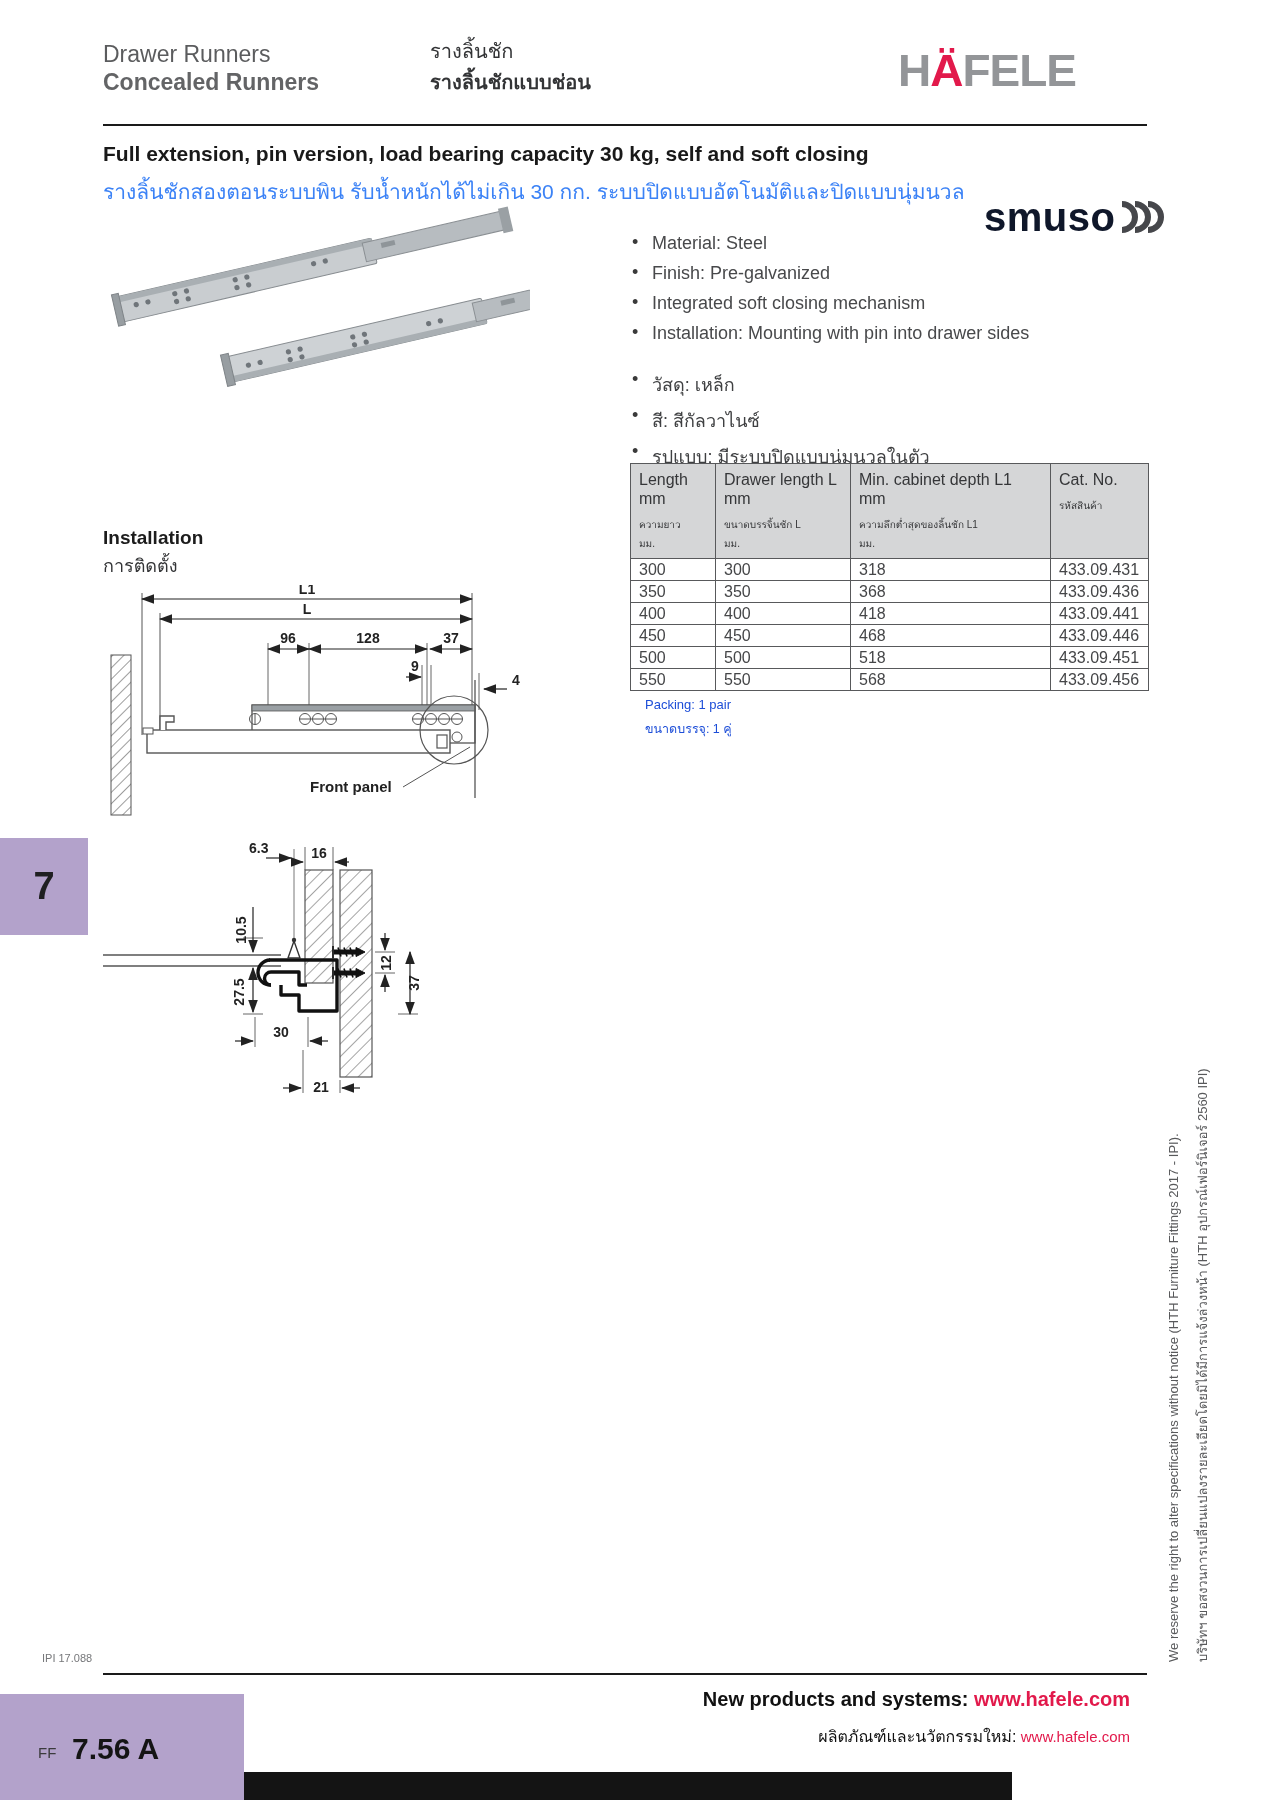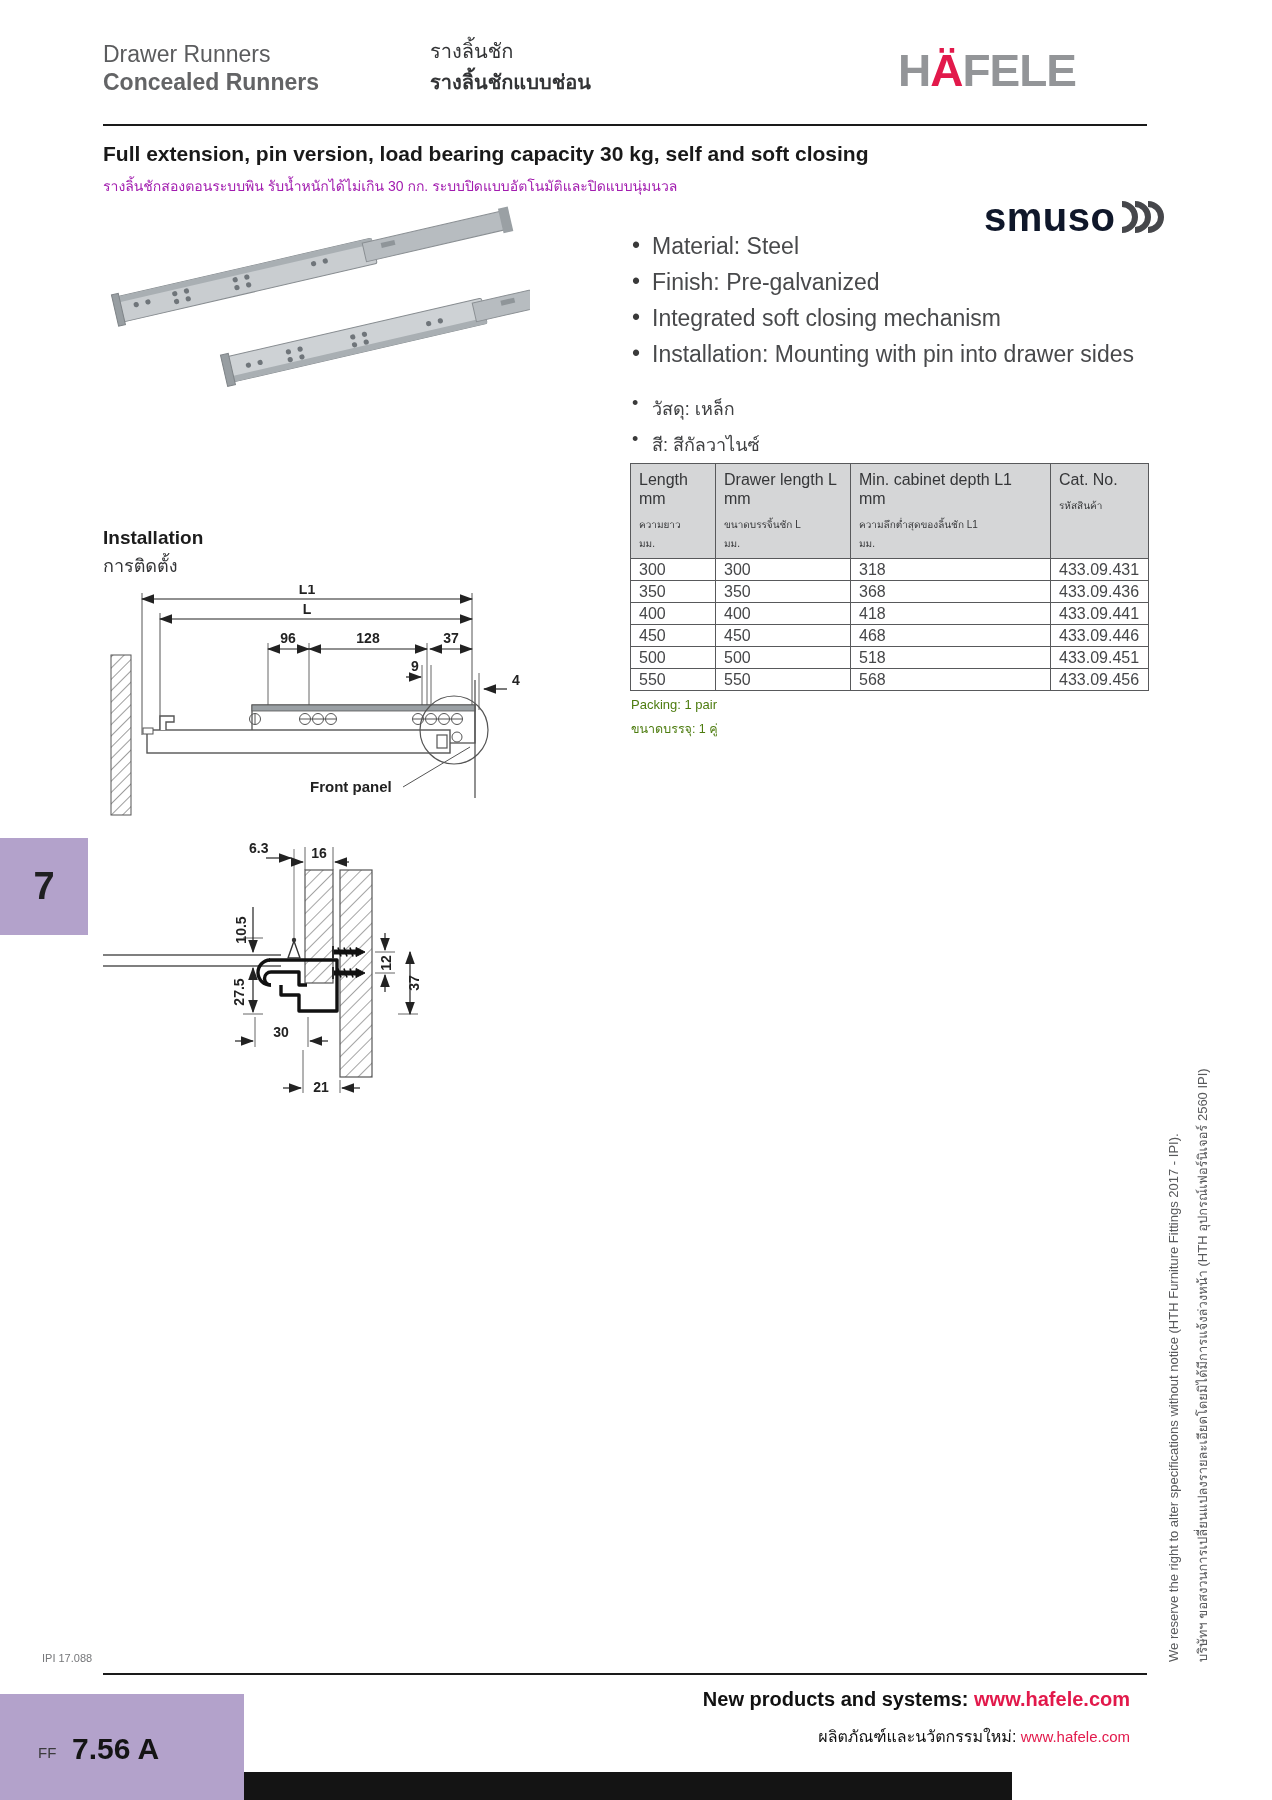--- a/index.html
+++ b/index.html
@@ -10,43 +10,43 @@
   .hdr-en { position:absolute; left:103px; top:40px; font-size:23px; line-height:28px; color:#5b5c5e; }
   .hdr-en .b { font-weight:bold; color:#636466; }
   .hdr-th { position:absolute; left:430px; top:36px; font-size:20px; line-height:31px; color:#333436; }
   .hdr-th .b { font-weight:bold; }
   .logo { position:absolute; left:898px; top:44px; font-size:46px; font-weight:800; letter-spacing:-1px; color:#939598; transform:scaleY(0.96); white-space:nowrap; }
   .logo .umlaut { color:#e2194b; }
   .hdr-rule { position:absolute; left:103px; top:124px; width:1044px; height:2px; background:#1a1a1a; }
 
   
   .p-title { position:absolute; left:103px; top:142px; width:980px; font-size:21px; font-weight:bold; color:#191919; }
-  .p-title-th { position:absolute; left:103px; top:175px; width:900px; font-size:14px; color:#a21caf; }
+  .p-title-th { position:absolute; left:103px; top:175px; width:900px; font-size:21px; color:#3b82f6; }
 
   
   .smuso { position:absolute; left:984px; top:196px; display:flex; align-items:center; }
   .smuso .txt { font-size:40px; font-weight:bold; letter-spacing:0.5px; color:#0f172a; line-height:40px; }
   .smuso svg { margin-left:3px; }
 
   
   .bullets { position:absolute; left:632px; top:233px; width:520px; }
-  .b-row { position:relative; padding-left:20px; font-size:23px; color:#48494b; margin-bottom:9px; }
+  .b-row { position:relative; padding-left:20px; font-size:18px; color:#48494b; margin-bottom:9px; }
   .b-row::before { content:"•"; position:absolute; left:0; top:-1px; color:#3a3a3a; }
   .b-row.th { font-size:18px; margin-bottom:7px; color:#3f4042; }
   .b-gap { height:17px; }
 
   
   table.spec { position:absolute; left:630px; top:463px; width:518px; border-collapse:collapse; table-layout:fixed; }
   table.spec th, table.spec td { border:1px solid #58595b; text-align:left; vertical-align:top;margin-left:28px; }
   table.spec th { background:#d5d6d7; font-weight:normal; padding:6px 8px 4px 8px; height:95px; }
   .th-en div { font-size:16px; line-height:19px; color:#353638; }
   .th-thai { margin-top:7px; }
   .th-thai div { font-size:10px; line-height:19px; color:#353638; }
   table.spec td { font-size:16px; color:#454648; padding:1px 8px; height:21.6px; line-height:19px; background:#fff; }
-  .tbl-note { position:absolute; left:631px; font-size:13px; color:#4d7c0f; }
+  .tbl-note { position:absolute; left:645px; font-size:13px; color:#1d4ed8; }
 
   
   .inst-h { position:absolute; left:103px; top:527px; font-size:19px; font-weight:bold; color:#1c1c1c; }
   .inst-h-th { position:absolute; left:103px; top:551px; font-size:18px; color:#333436; }
   svg text { font-family:"Liberation Sans", sans-serif; fill:#222; }
   .dimtxt { font-size:14px; font-weight:bold; }
   .lbl { font-size:15px; font-weight:bold; }
 
   
   .chapter-tab { position:absolute; left:0; top:838px; width:88px; height:97px; background:#b3a2cb; display:flex; align-items:center; justify-content:center; }

